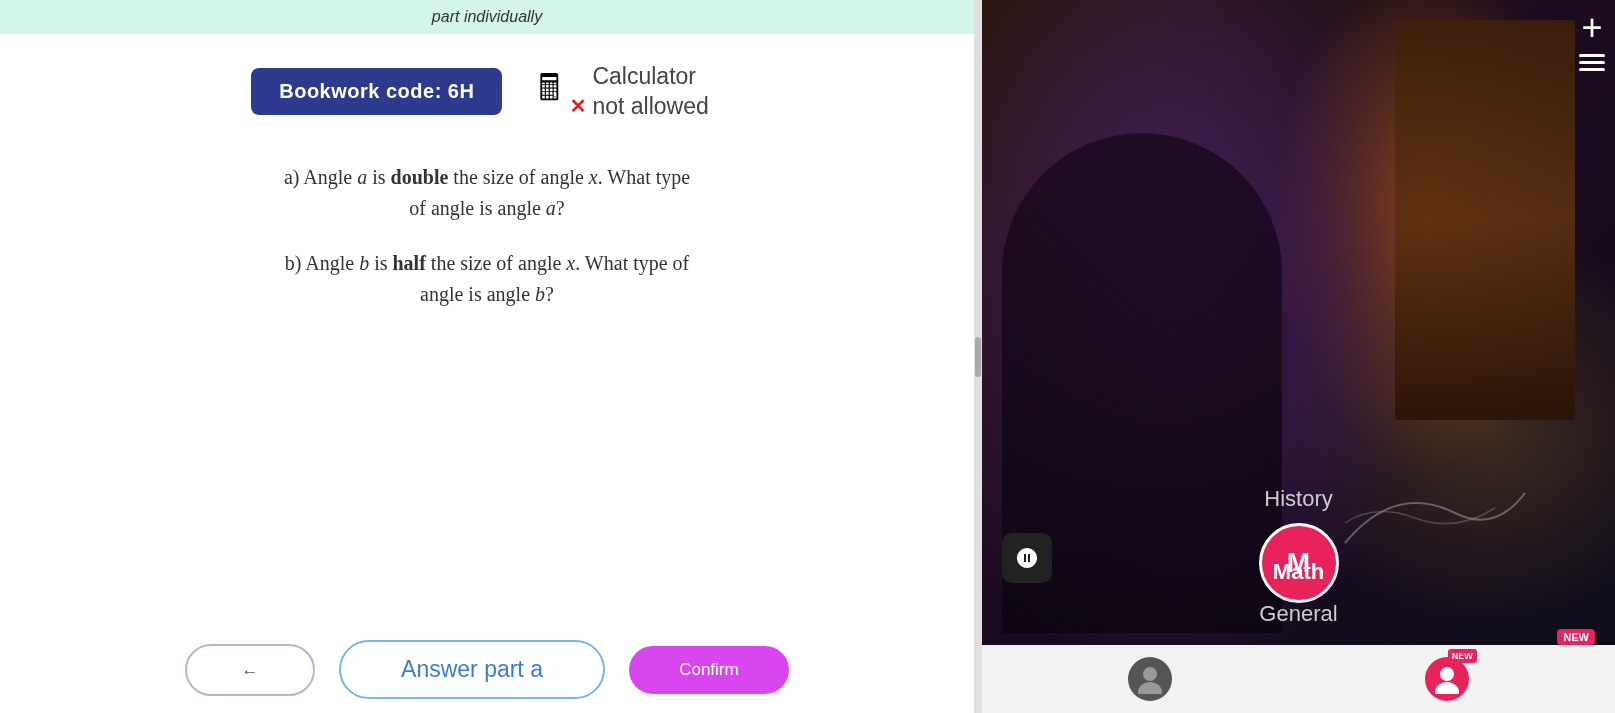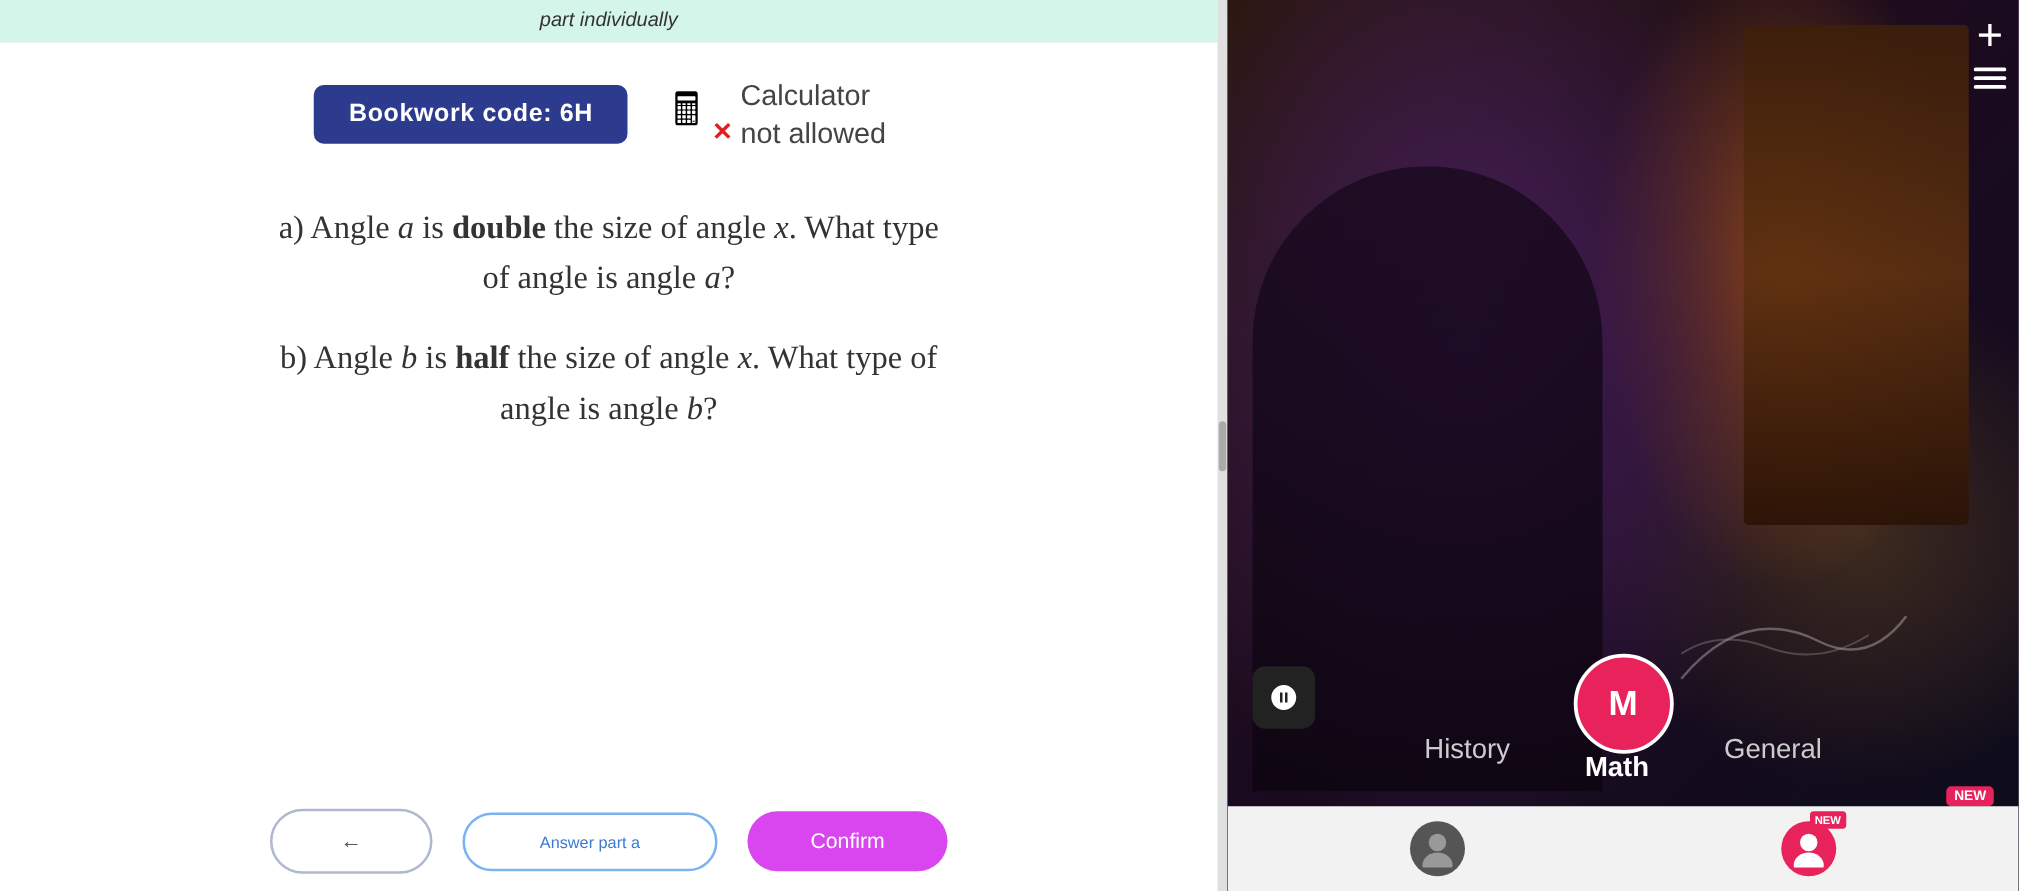--- a/index.html
+++ b/index.html
@@ -106,21 +106,21 @@
       font-size: 26px;
       color: #333;
       text-align: center;
       margin-bottom: 10px;
     }
 
     .question-block {
       width: 100%;
       text-align: center;
       font-family: 'Georgia', serif;
-      font-size: 26px;
+      font-size: 20px;
       color: #333;
       line-height: 1.55;
       margin-bottom: 14px;
     }
 
     .question-block b {
       font-weight: 700;
     }
 
     .italic-var {
@@ -150,21 +150,21 @@
       cursor: pointer;
       min-width: 130px;
     }
 
     .btn-outline {
       border: 2px solid #7bb3f0;
       background: white;
       color: #3a7bd5;
       border-radius: 50px;
       padding: 14px 60px;
-      font-size: 13px;
+      font-size: 23px;
       font-family: Arial, sans-serif;
       cursor: pointer;
       min-width: 200px;
     }
 
     .btn-primary {
       background: #d946ef;
       color: white;
       border: none;
       border-radius: 50px;
@@ -460,21 +460,21 @@
     </div>
 
     <div class="float-avatar">
       <svg width="24" height="24" viewBox="0 0 24 24">
         <path d="M12 2C6.48 2 2 6.48 2 12s4.48 10 10 10 10-4.48 10-10S17.52 2 12 2zm-1 14H9V8h2v8zm4 0h-2V8h2v8z" fill="white"></path>
       </svg>
     </div>
 
     <div class="float-record-btn">M</div>
 
-    <div style="position:absolute; bottom: 68px; left: 0; right: 0; display: flex; align-items: center; justify-content: center; gap: 0; padding: 10px 0;">
+    <div style="position:absolute; bottom: 68px; left: 0; right: 0; display: flex; align-items: center; justify-content: center; gap: 0; padding: 10px 0; flex-direction: column;">
       <div class="tab-item" style="color: #ccc; font-size: 22px;">History</div>
       <div class="tab-item active" style="color: white; font-size: 22px; font-weight: 700;">Math</div>
       <div class="tab-item" style="color: #ccc; font-size: 22px;">General</div>
     </div>
 
     <span class="new-badge">NEW</span>
 
     <div class="bottom-strip">
       <div class="strip-avatar">
         <svg width="30" height="30" viewBox="0 0 30 30">

